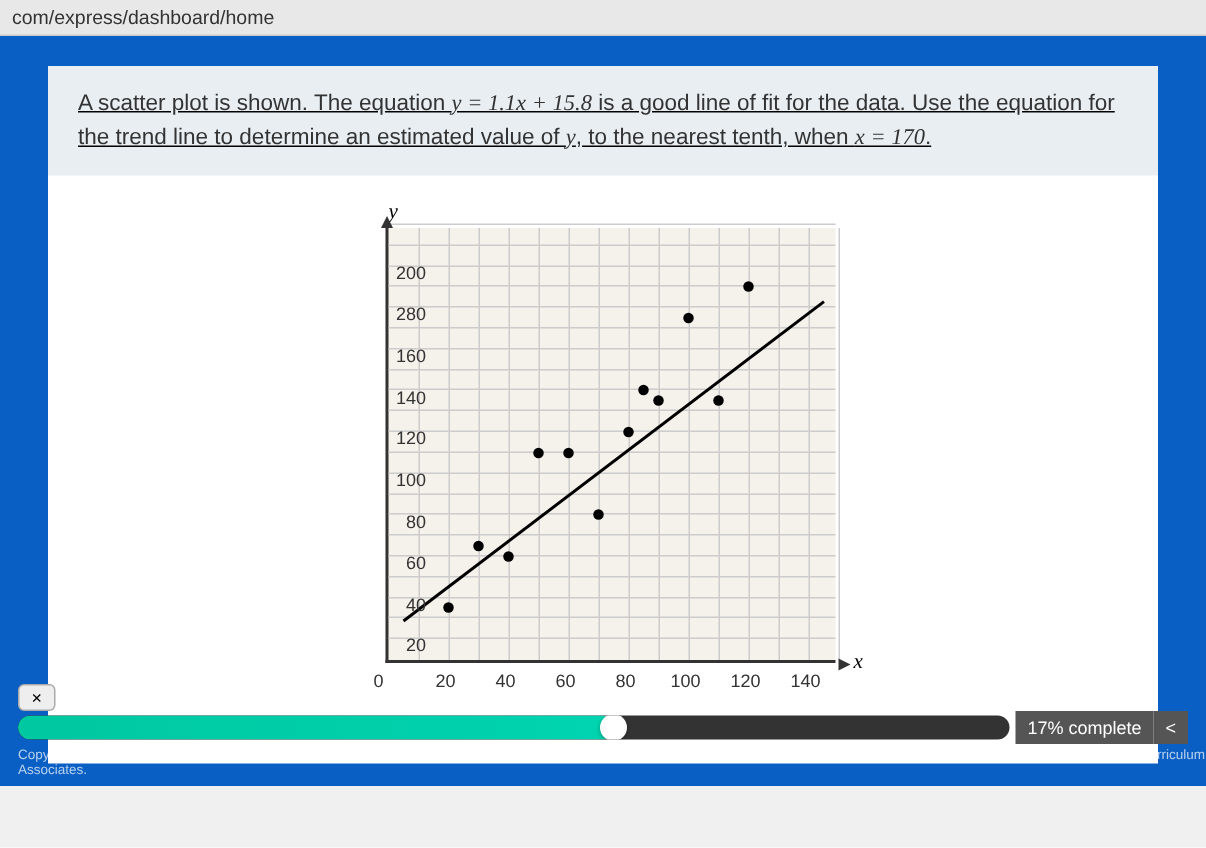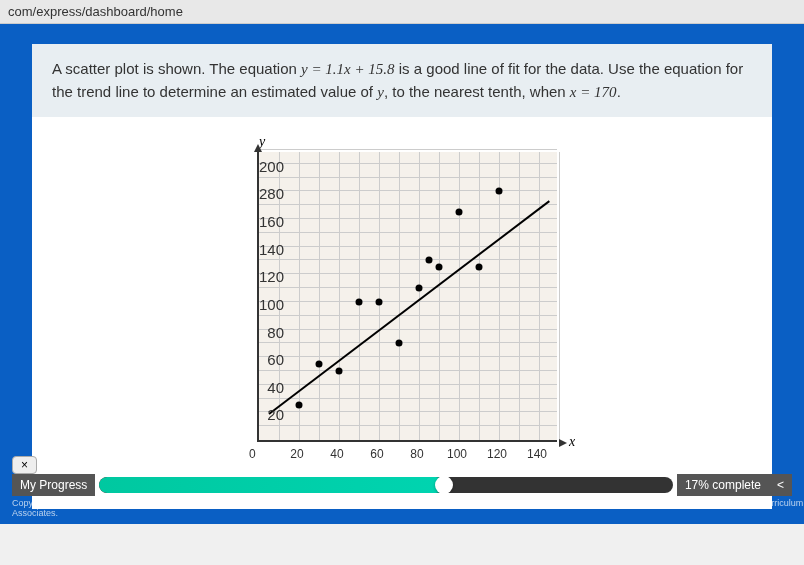--- a/index.html
+++ b/index.html
@@ -1,27 +1,27 @@
 <!DOCTYPE html>
 <html><head>
   <meta charset="utf-8">
   <style>
     * { margin: 0; padding: 0; box-sizing: border-box; }
     body { font-family: Arial, sans-serif; background: #f0f0f0; width: 804px; height: 565px; overflow: hidden; position: relative; }
     .url-bar { background: #e8e8e8; padding: 4px 8px; font-size: 13px; color: #333; border-bottom: 1px solid #ccc; }
-    .main-area { background: linear-gradient(to bottom, #0a5fc4, #0a5fc4); height: 500px; padding: 20px 30px 0; position: relative; }
+    .main-area { background: linear-gradient(to bottom, #0a5fc4, #0a5fc4); height: 500px; padding: 20px 30px 0; position: relative; text-decoration: underline; }
     .content-card { background: #fff; margin: 0 auto; width: 740px; height: 465px; overflow: hidden; position: relative; }
     .question-box { background: #e8eef2; padding: 14px 20px; font-size: 15px; line-height: 1.5; color: #333; }
     .katex { font-family: 'Times New Roman', serif; font-style: italic; }
     .chart-container { display: flex; justify-content: center; padding: 15px 0 0; }
     .chart { position: relative; width: 380px; height: 350px; }
     .plot-area { position: absolute; left: 45px; top: 20px; width: 300px; height: 290px; background: #f5f1eb; border-left: 2px solid #333; border-bottom: 2px solid #333; }
     .grid-line-v { position: absolute; top: 0; bottom: 0; width: 1px; background: #ccc; }
     .grid-line-h { position: absolute; left: 0; right: 0; height: 1px; background: #ccc; }
-    .y-tick { position: absolute; right: 308px; font-size: 15px; color: #333; transform: translateY(-50%); }
+    .y-tick { position: absolute; right: 308px; font-size: 12px; color: #333; transform: translateY(-50%); margin-top: 16px; }
     .x-tick { position: absolute; top: 315px; font-size: 12px; color: #333; transform: translateX(-50%); }
     .axis-label { position: absolute; font-style: italic; font-family: 'Times New Roman', serif; font-size: 14px; }
     .data-point { position: absolute; width: 7px; height: 7px; background: #000; border-radius: 50%; transform: translate(-50%, 50%); }
     .trend-line { position: absolute; height: 2px; background: #000; transform-origin: left center; }
     .arrow-y { position: absolute; left: 42px; top: 12px; width: 0; height: 0; border-left: 4px solid transparent; border-right: 4px solid transparent; border-bottom: 8px solid #333; }
     .arrow-x { position: absolute; left: 347px; top: 307px; width: 0; height: 0; border-top: 4px solid transparent; border-bottom: 4px solid transparent; border-left: 8px solid #333; }
     .bottom-bar { position: absolute; bottom: 25px; left: 0; right: 0; height: 28px; display: flex; align-items: center; padding: 0 12px; }
     .progress-label { color: #fff; font-size: 12px; background: #555; padding: 4px 8px; margin-right: 4px; }
     .progress-bar { flex: 1; height: 16px; background: #333; border-radius: 8px; position: relative; overflow: hidden; }
     .progress-fill { height: 100%; background: linear-gradient(to right, #00c8a0, #00d4b0); border-radius: 8px; }
@@ -116,21 +116,20 @@
           <div class="axis-label" style="left: 357px; top: 302px;">x</div>
           <div class="arrow-y"></div>
           <div class="arrow-x"></div>
         </div>
     </div>
   </div>
 
   <button class="close-btn">×</button>
 
   <div class="bottom-bar">
-    <div class="progress-label">My Progress</div>
     <div class="progress-bar">
       <div class="progress-fill" id="progress-fill" style="width: 60%;"></div>
       <div class="progress-knob" id="progress-knob" style="left: 60%;"></div>
     </div>
     <div class="progress-text">17% complete</div>
     <div class="progress-chevron">&lt;</div>
   </div>
 
   <div class="copyright">Copyright © 2024 by Curriculum Associates. All rights reserved. These materials, or any portion thereof, may not be reproduced or shared in any manner without express written consent of Curriculum Associates.</div>
 </div>

